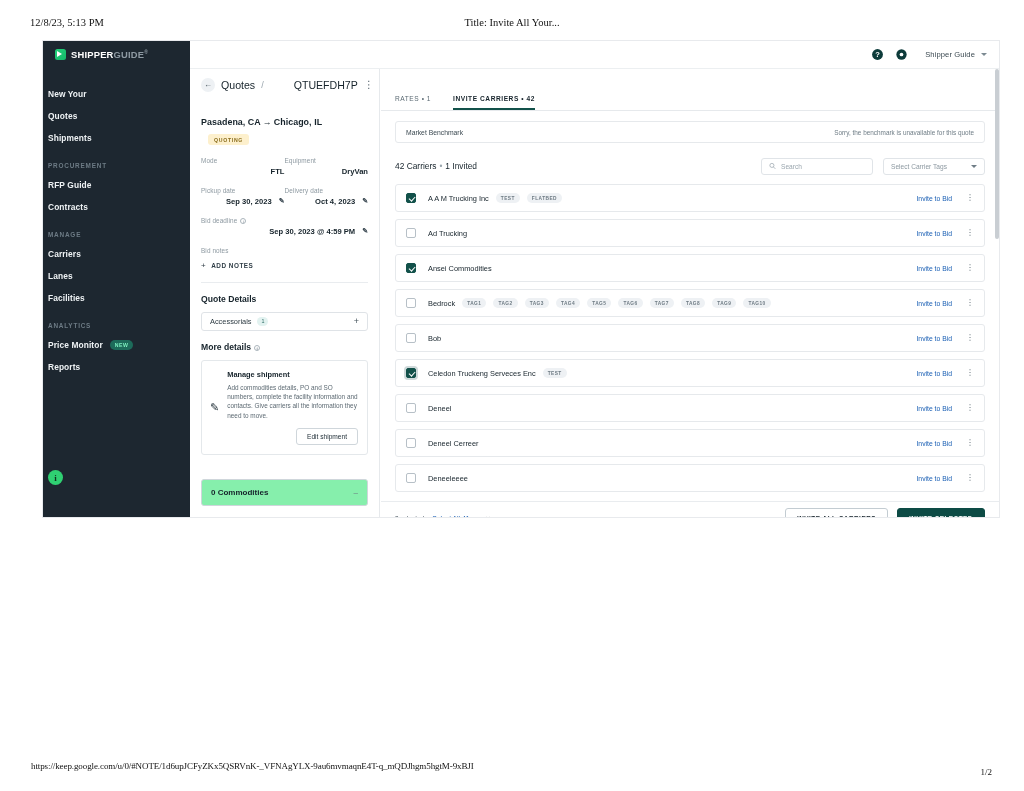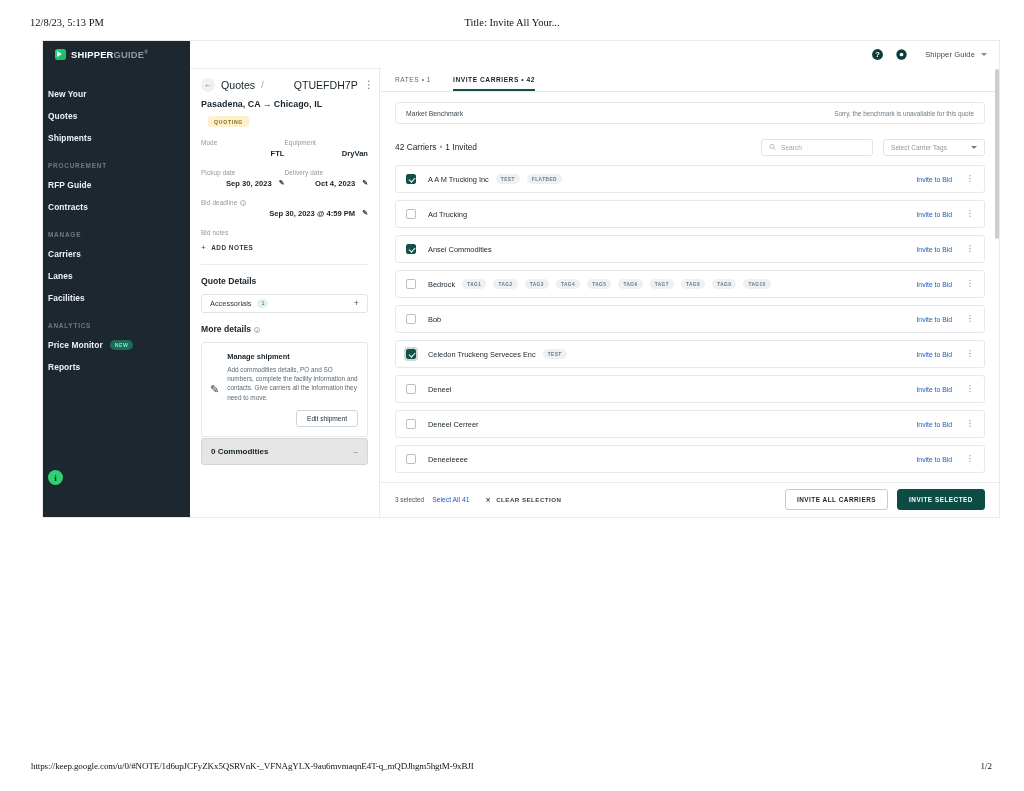--- a/index.html
+++ b/index.html
@@ -16,21 +16,21 @@
     position: absolute; top: 17px; left: 0; width: 1024px; height: 16px;
     font-family: "Liberation Serif", serif; font-size: 10.5px; color: #111;
   }
   .print-head .ph-date { position: absolute; left: 30px; top: 0; }
   .print-head .ph-title { position: absolute; left: 50%; top: 0; transform: translateX(-50%); }
   .print-foot {
     position: absolute; top: 761px; left: 0; width: 1024px; height: 16px;
     font-family: "Liberation Serif", serif; font-size: 9px; color: #111;
   }
   .print-foot .pf-url { position: absolute; left: 31px; top: 0; letter-spacing: -0.1px; }
-  .print-foot .pf-page { position: absolute; right: 32px; top: 0; }
+  .print-foot .pf-page { position: absolute; right: 32px; top: 6px; }
 
   
   .app {
     position: absolute; left: 42px; top: 40px;
     width: 958px; height: 478px;
     background: #ffffff;
     border: 1px solid #e8eaed;
     overflow: hidden;
   }
 
@@ -102,21 +102,21 @@
   .back-btn {
     width: 14px; height: 14px; border-radius: 50%; background: #eef1f4;
     display: flex; align-items: center; justify-content: center; cursor: pointer;
     font-size: 8px; color: #45535c; line-height: 1; flex: none;
   }
   .crumb-q { font-size: 10.6px; color: #16232b; font-weight: 400; cursor: pointer; }
   .crumb-sep { font-size: 9px; color: #9aa6ae; }
   .crumb-id { font-size: 10.6px; color: #16232b; font-weight: 400; padding-left: 24px; }
   .kebab { margin-left: auto; color: #55636c; font-size: 10px; letter-spacing: 0; cursor: pointer; line-height: 1; }
 
-  .lane { margin-top: 7px; font-size: 8.9px; font-weight: 700; color: #16232b; letter-spacing: .05px; }
+  .lane { margin-top: 25px; font-size: 8.9px; font-weight: 700; color: #16232b; letter-spacing: .05px; }
   .lane .arrow { color: #16232b; font-weight: 400; padding: 0 2px; }
 
   .status-badge {
     display: inline-block; margin: 7px 0 0 7px;
     background: #fdf0cd; color: #8a6d1d;
     font-size: 5.2px; font-weight: 700; letter-spacing: .7px;
     padding: 2.5px 6px; border-radius: 3px;
   }
 
   .fgrid { display: flex; margin-top: 11px; }
@@ -157,29 +157,29 @@
   .ms-pencil { font-size: 11px; color: #2b3941; align-self: center; }
   .ms-title { font-size: 7.4px; font-weight: 700; color: #16232b; }
   .ms-body { font-size: 6.4px; color: #5d6a73; line-height: 1.48; margin-top: 4px; }
   .ms-btn {
     margin-top: 8px; margin-left: auto; display: block;
     border: 1px solid #cfd6db; border-radius: 3px; background: #fff;
     font-size: 6.6px; color: #23313a; padding: 4px 10px; cursor: pointer;
     font-family: "Liberation Sans", sans-serif;
   }
   .comm-card {
-    margin-top: 1px; border: 1px solid #cfd6db; border-radius: 3px;
-    background: #e5e5e5; padding: 8px 9px; display: flex; align-items: center;
+    margin-top: 24px; border: 1px solid #cfd6db; border-radius: 3px;
+    background: #86efac; padding: 8px 9px; display: flex; align-items: center;
   }
   .comm-title { font-size: 8px; font-weight: 700; color: #16232b; }
   .comm-dash { margin-left: auto; color: #6b7880; font-size: 8px; }
 
   
   .main {
-    position: absolute; left: 338px; top: 25px; right: 0; height: 450px;
+    position: absolute; left: 338px; top: 44px; right: 0; height: 450px;
     background: #ffffff; display: flex; flex-direction: column;
   }
   .tabs { height: 26px; display: flex; align-items: flex-end; padding-left: 14px; border-bottom: 1px solid #e6e9ec; gap: 22px; }
   .tab {
     font-size: 6.6px; font-weight: 400; letter-spacing: .55px; color: #5b6a73;
     padding-bottom: 6px; cursor: pointer; border-bottom: 2px solid transparent;
   }
   .tab.active { color: #16232b; font-weight: 700; border-bottom-color: #12514a; }
 
   .bench {

